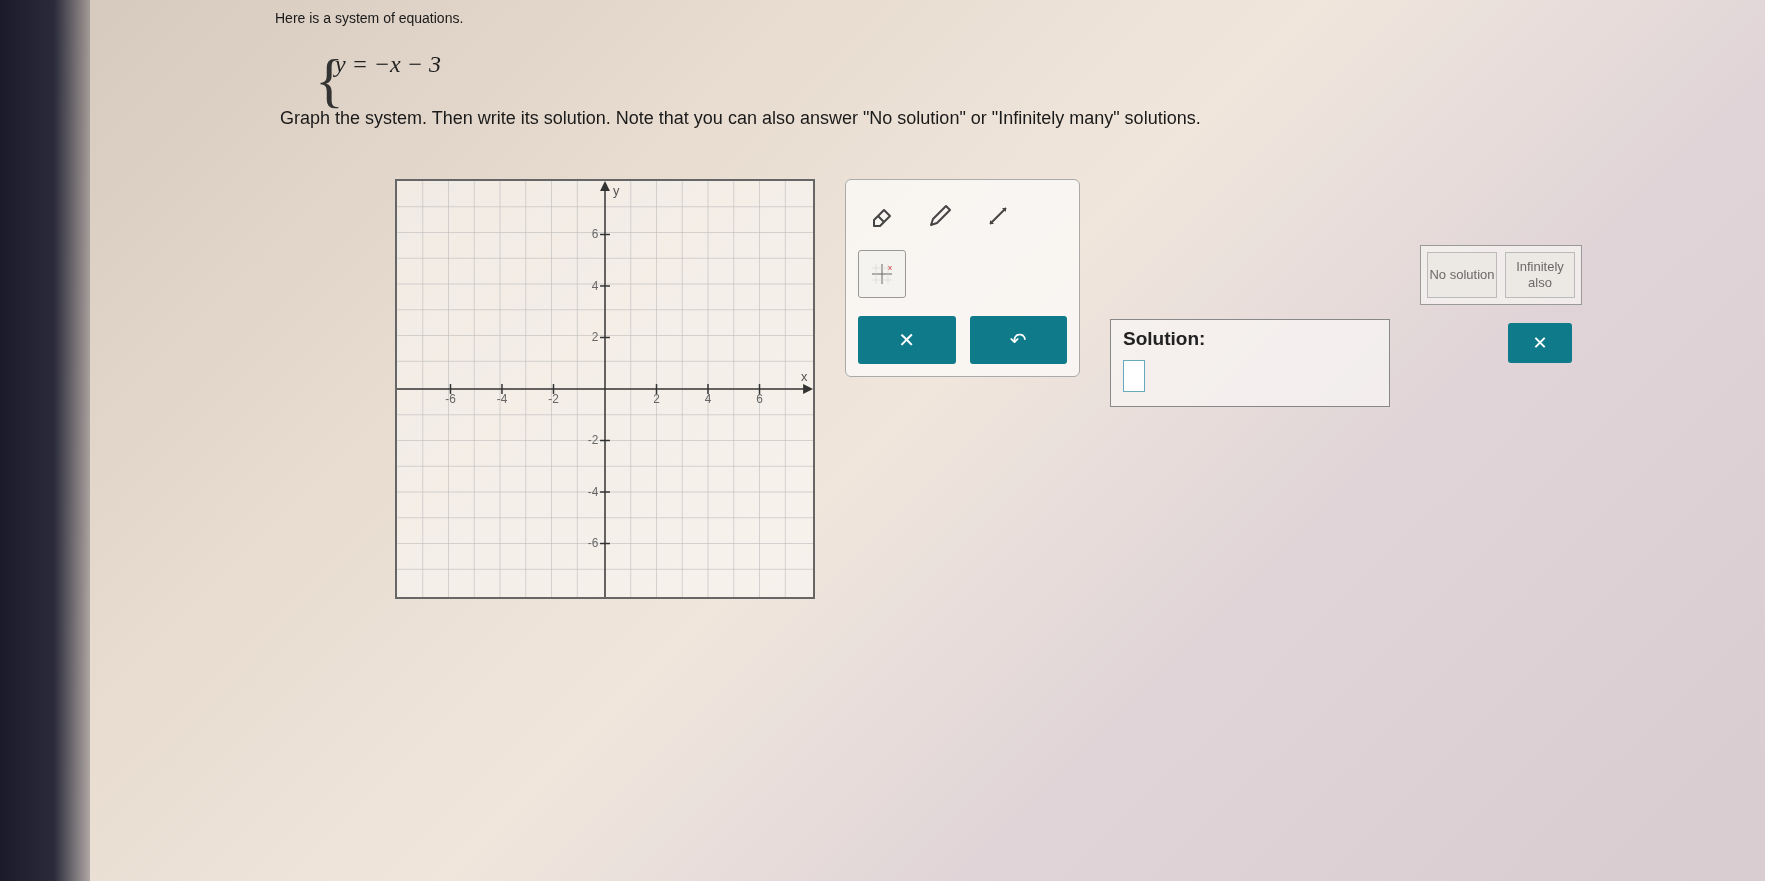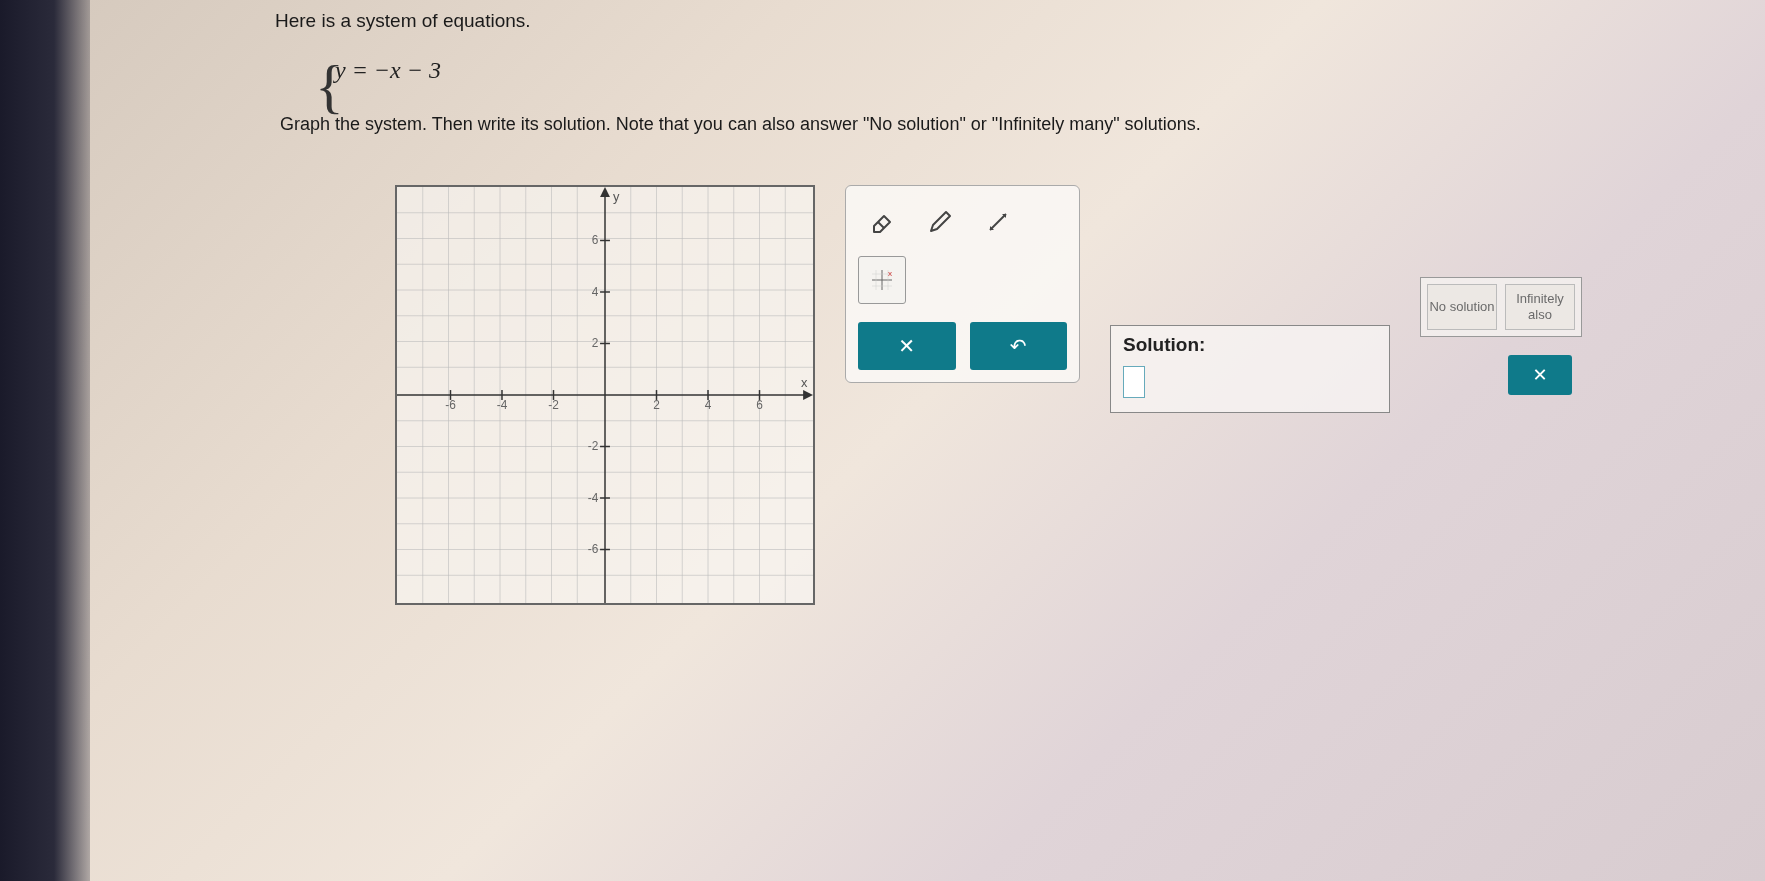--- a/index.html
+++ b/index.html
@@ -19,21 +19,21 @@
       height: 100%;
       background: linear-gradient(90deg, #1a1a2a 0%, #2a2a3a 60%, rgba(42,42,58,0.3) 100%);
     }
     .content {
       position: absolute;
       left: 275px;
       top: 10px;
       width: 1460px;
     }
     .intro-text {
-      font-size: 19px;
+      font-size: 14px;
       color: #1a1a1a;
       margin-bottom: 25px;
     }
     .equations {
       margin-left: 60px;
       margin-bottom: 30px;
       font-size: 24px;
       font-family: 'Times New Roman', serif;
       font-style: italic;
       position: relative;
@@ -132,21 +132,21 @@
       color: #222;
       margin-bottom: 10px;
     }
     .solution-input {
       width: 22px;
       height: 32px;
       border: 1px solid #6ab;
       background: #fff;
     }
     .right-options {
-      margin-top: 92px;
+      margin-top: 66px;
       display: flex;
       flex-direction: column;
       align-items: flex-start;
     }
     .option-row {
       display: flex;
       gap: 8px;
       border: 1px solid #999;
       background: rgba(248,246,244,0.7);
       padding: 6px;

